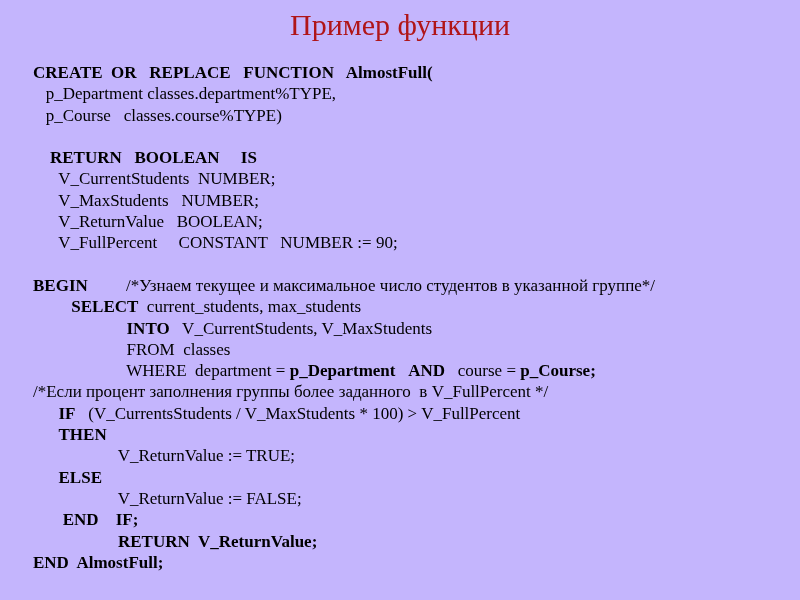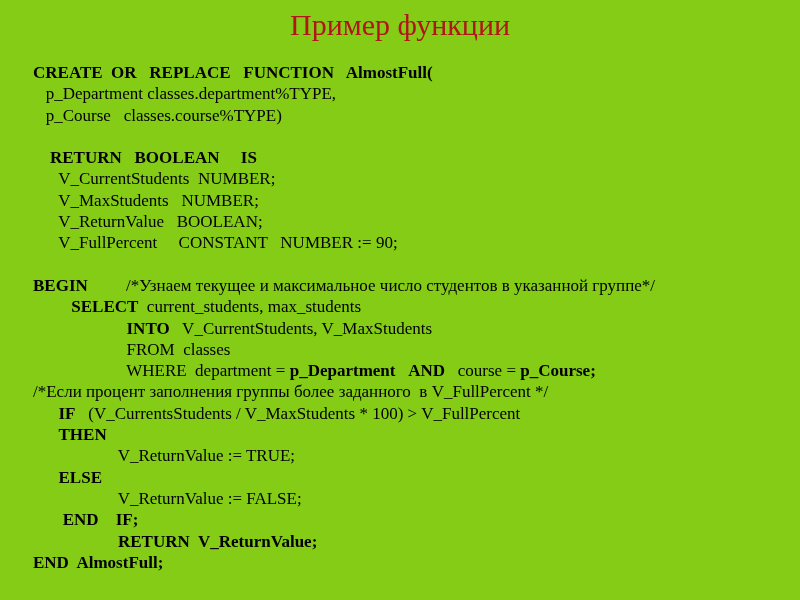--- a/index.html
+++ b/index.html
@@ -10,21 +10,21 @@
   body {
     width: 800px;
     height: 600px;
     font-family: "Liberation Serif", serif;
     overflow: hidden;
   }
   .slide {
     position: relative;
     width: 800px;
     height: 600px;
-    background: #84cc16;
+    background: #c4b5fd;
     overflow: hidden;
   }
   .title {
     margin: 8px 0 0 0;
     text-align: center;
     font-size: 30px;
     font-weight: normal;
     letter-spacing: 0px;
     font-family: "Liberation Serif", serif;
   }

